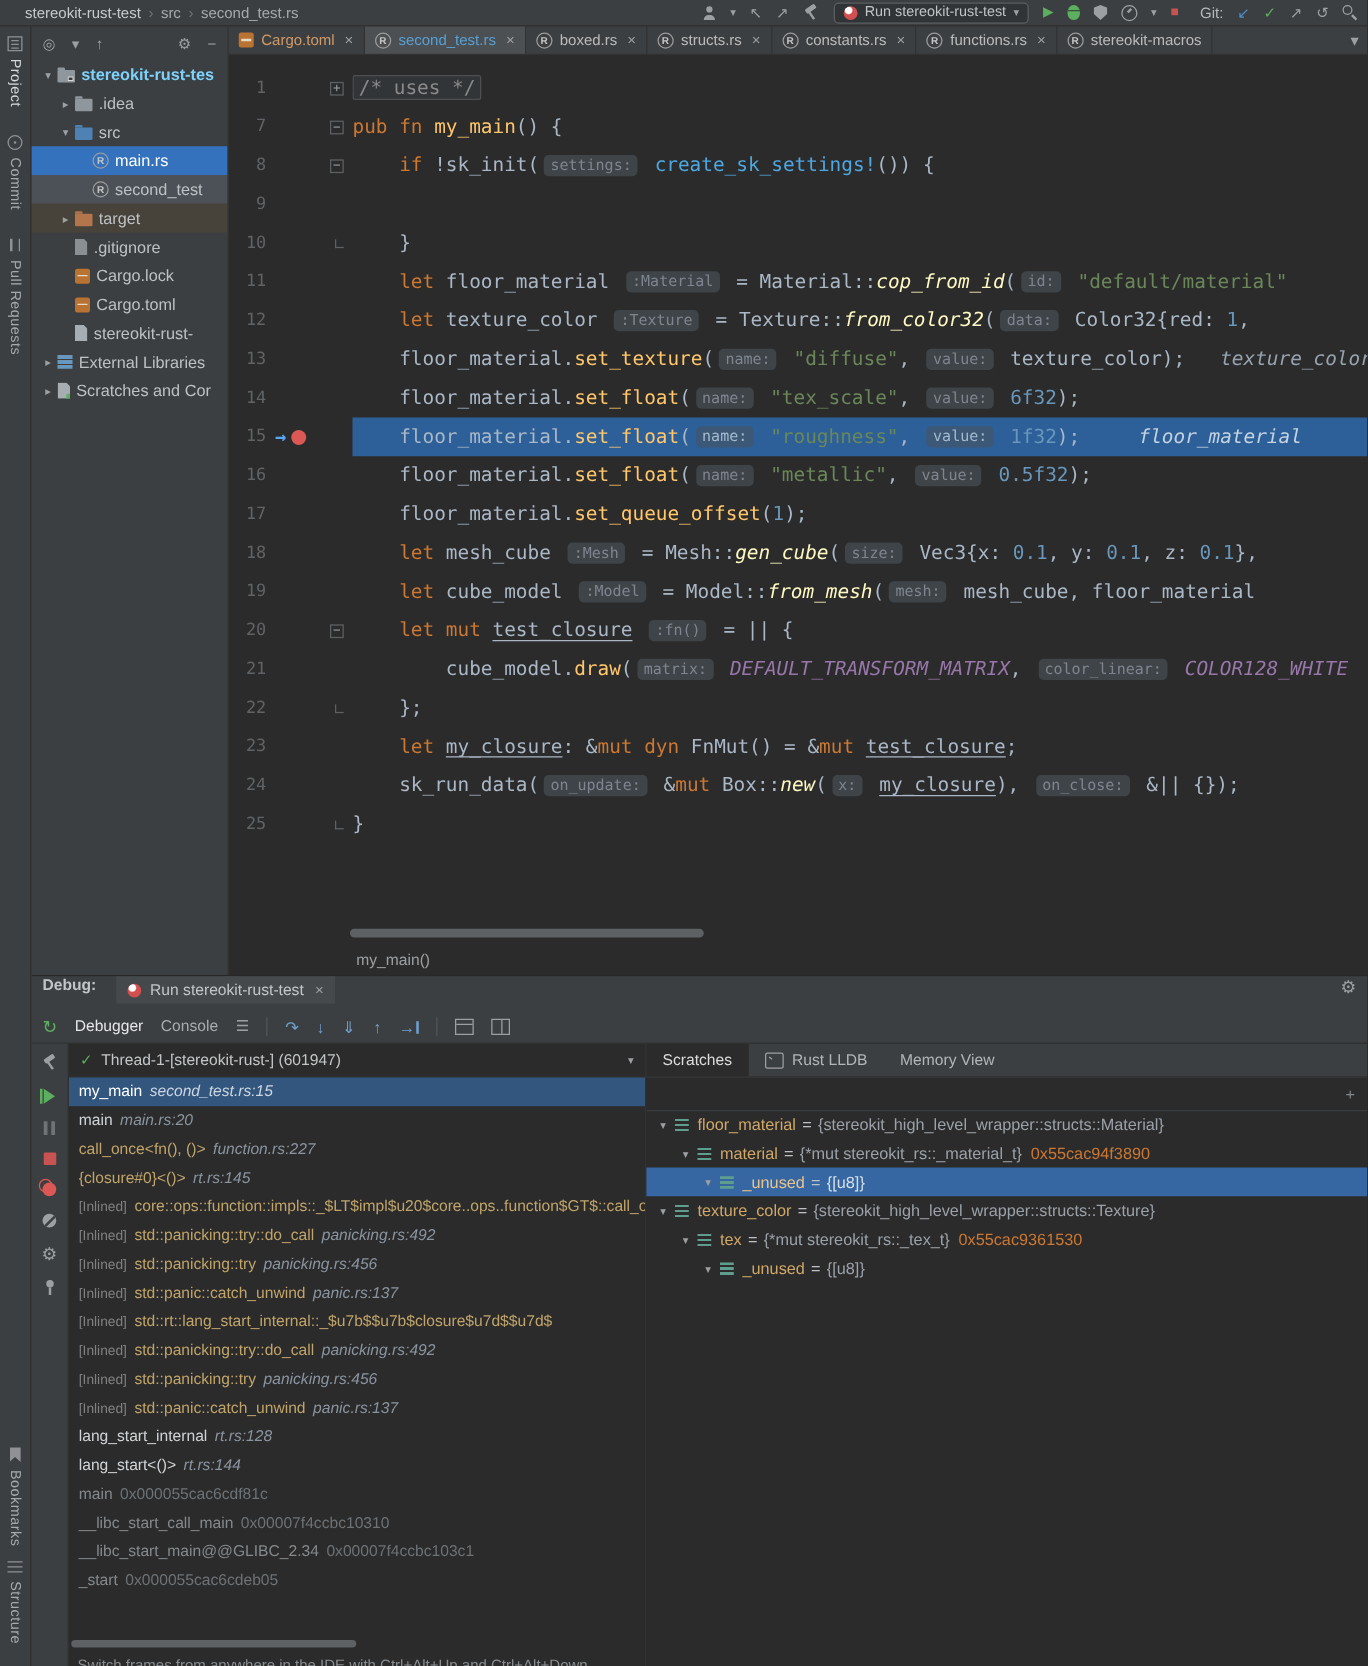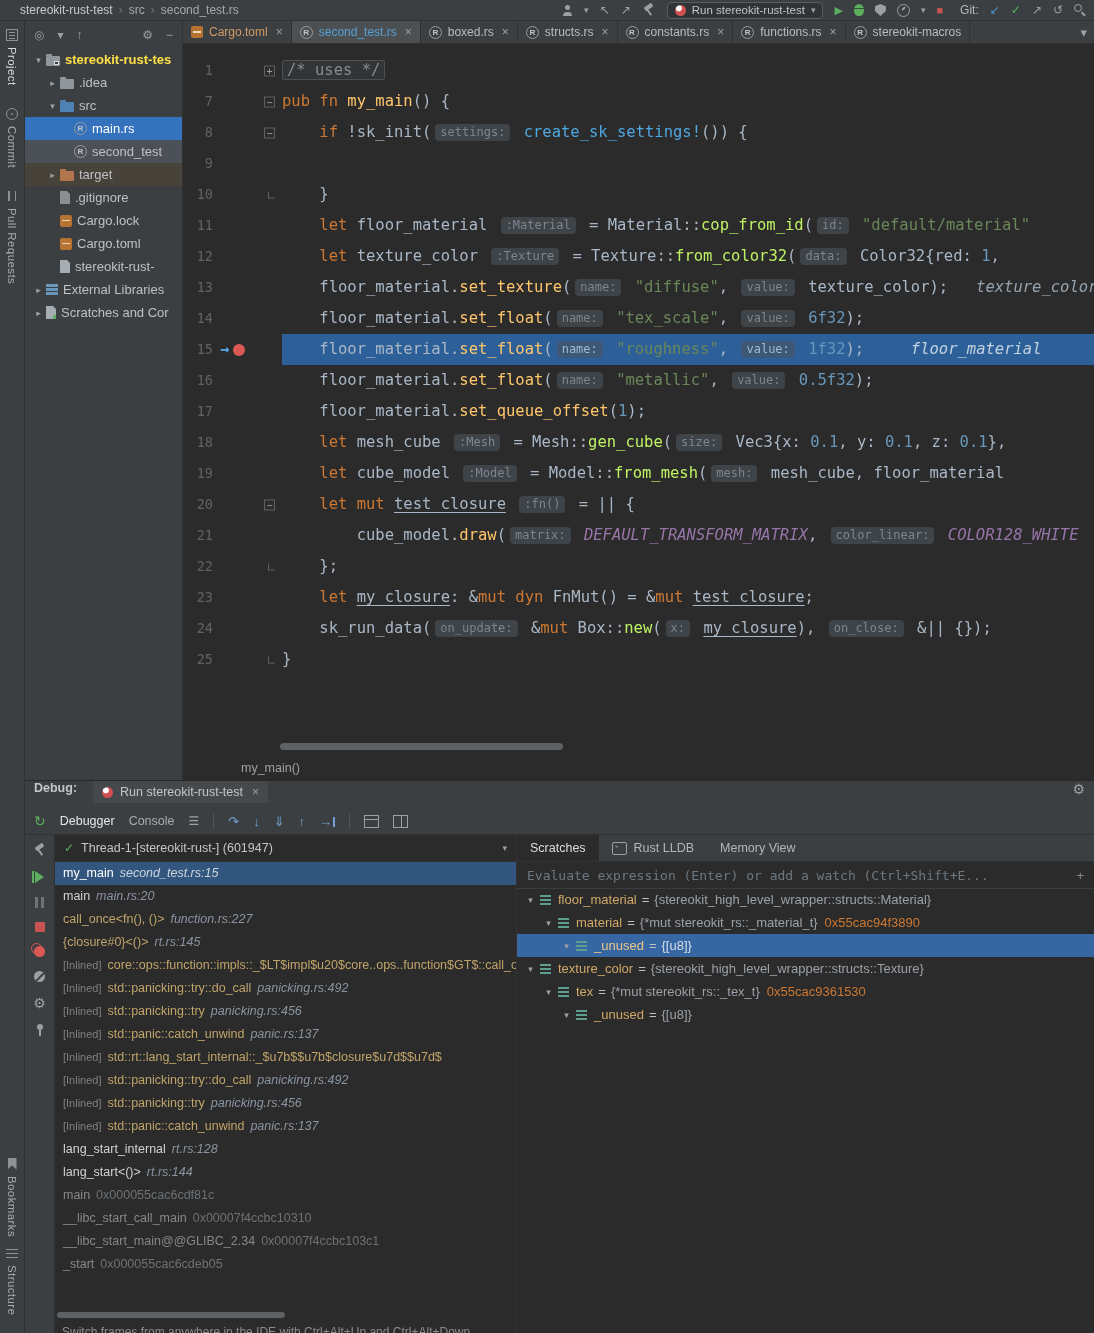--- a/index.html
+++ b/index.html
@@ -79,21 +79,21 @@
   .project-panel{position:absolute;left:25px;top:21px;width:158px;height:759px;background:#3c3f41;
     border-right:1px solid var(--border);box-sizing:border-box;overflow:hidden;z-index:3}
   .pp-toolbar{height:27px;display:flex;align-items:center;padding:0 9px;gap:13px;color:#9da0a3;font-size:13px}
   .pp-sp{flex:1}
   .tree-row{height:23px;display:flex;align-items:center;color:#bdc1c5;white-space:nowrap;overflow:hidden;cursor:pointer}
   .tree-row.selected{background:#3472bd;color:#fff}
   .tree-row.openfile{background:#4b5156}
   .tree-row.warm{background:#47423a}
   .tchev{width:15px;flex:none;text-align:center;color:#9da0a3;font-size:9px}
   .tlabel{margin-left:5px}
-  .tree-row.bold .tlabel{font-weight:bold;color:#fde047}
+  .tree-row.bold .tlabel{font-weight:bold;color:#7dd3fc}
   
   .tico{flex:none;display:inline-block;position:relative}
   .tico.folder,.tico.folder-src,.tico.folder-excluded,.tico.folder-project{width:14px;height:10px;background:#8f979d;border-radius:1px;margin-top:2px}
   .tico.folder::before,.tico.folder-src::before,.tico.folder-excluded::before,.tico.folder-project::before{
     content:'';position:absolute;top:-2px;left:0;width:6px;height:2px;background:inherit;border-radius:1px 1px 0 0}
   .tico.folder-src{background:#4f82b4}
   .tico.folder-excluded{background:#b3764c}
   .tico.folder-project::after{content:'';position:absolute;right:1px;bottom:1px;width:5px;height:4px;background:#3c3f41;border:1px solid #d8d8d8;box-sizing:border-box}
   .tico.rust,.fi-rust{width:13px;height:13px;border-radius:50%;border:1px solid #9b9b9b;color:#c5c5c5;
     font-size:8px;line-height:11px;text-align:center;font-weight:bold;box-sizing:border-box;font-family:"Liberation Sans",sans-serif}
@@ -124,35 +124,35 @@
   .bp-dot{width:12px;height:12px;border-radius:50%;background:#db5855}
   .fold{position:absolute;right:7px;top:50%;transform:translateY(-50%);width:11px;height:11px;
     border:1px solid #5e6164;color:#9da0a3;font-size:10px;line-height:9px;text-align:center;
     box-sizing:border-box;background:#2b2b2b;cursor:pointer}
   .fold.end{border:none;border-left:1px solid #5e6164;border-bottom:1px solid #5e6164;width:7px;height:7px;background:transparent}
   .ctext{flex:1;min-width:0;overflow:hidden}
   .cl.exec .ctext{background:var(--exec)}
   .tk-pl{color:#a9b7c6}
   .tk-kw{color:#cc7832}
   .tk-fn{color:#ffc66b}
-  .tk-fni{color:#bef264;}
+  .tk-fni{color:#fef9c3;font-style:italic}
   .tk-mac{color:#4ea7e0}
   .tk-str{color:#6a8759}
   .tk-num{color:#6897bb}
   .tk-cst{color:#9876aa;font-style:italic}
   .tk-cmtbox{color:#8a8a8a;border:1px solid #4d4f51;border-radius:2px;padding:0 4px;background:#323537}
   .tk-hint{color:#96a3af;font-style:italic}
   .cl.exec .tk-hint{color:#c3d2e0}
   .tk-u{color:#a9b7c6;text-decoration:underline;text-underline-offset:3px}
   .tk-in{display:inline-block;background:#3f4449;color:#7e858e;border-radius:4px;font-size:12px;
     line-height:17px;padding:0 5px;margin:0 4px;vertical-align:1px;font-family:"DejaVu Sans Mono",monospace}
   .cl.exec .tk-in{background:#3c5876;color:#a3bacd}
   .editor-hscroll{position:absolute;left:97px;top:699px;width:283px;height:7px;border-radius:4px;background:#5d6164;cursor:pointer}
   .editor-breadcrumb{position:absolute;left:0;right:0;top:711px;height:25px;display:flex;align-items:center;
-    padding-left:58px;color:#9da0a3;font-size:12.5px}
+    padding-left:102px;color:#9da0a3;font-size:12.5px}
   
   .debug{position:absolute;left:25px;top:780px;width:1069px;height:553px;background:var(--bg);z-index:3}
   .dbg-header{height:28px;background:var(--panel);border-top:1px solid #282828;display:flex;
     padding:0 9px;box-sizing:border-box}
   .dbg-label{font-weight:bold;color:#c3c6c8;font-size:12.5px}
   .dbg-tab{margin-left:16px;display:flex;align-items:center;gap:7px;height:22px;padding:0 9px;
     background:#45494c;font-size:12.5px;color:#c3c6c8;cursor:pointer}
   .dbg-gear{margin-left:auto;color:#9da0a3;font-size:14px;cursor:pointer}
   .dbg-toolbar{height:27px;background:var(--panel);border-bottom:1px solid var(--border);display:flex;
     align-items:center;padding:0 9px;gap:14px;font-size:12.5px;color:#b9bcbe;box-sizing:border-box}
@@ -491,21 +491,20 @@
           </span>
         <span class="vtab">
             <span class="ic ic-console"></span>
             <span>Rust LLDB</span>
           </span>
         <span class="vtab">
             <span>Memory View</span>
           </span>
       </div>
       <div class="eval-row">
-        <span>Evaluate expression (Enter) or add a watch (Ctrl+Shift+E...</span>
         <span class="eval-plus">+</span>
       </div>
       <div id="vars-list">
           <div class="vrow" style="padding-left: 6px;">
             <span class="vchev">▾</span>
             <span class="vico"></span>
             <span class="vname">floor_material</span>
             <span class="veq">=</span>
             <span class="vval">{stereokit_high_level_wrapper::structs::Material}</span>
           </div>

